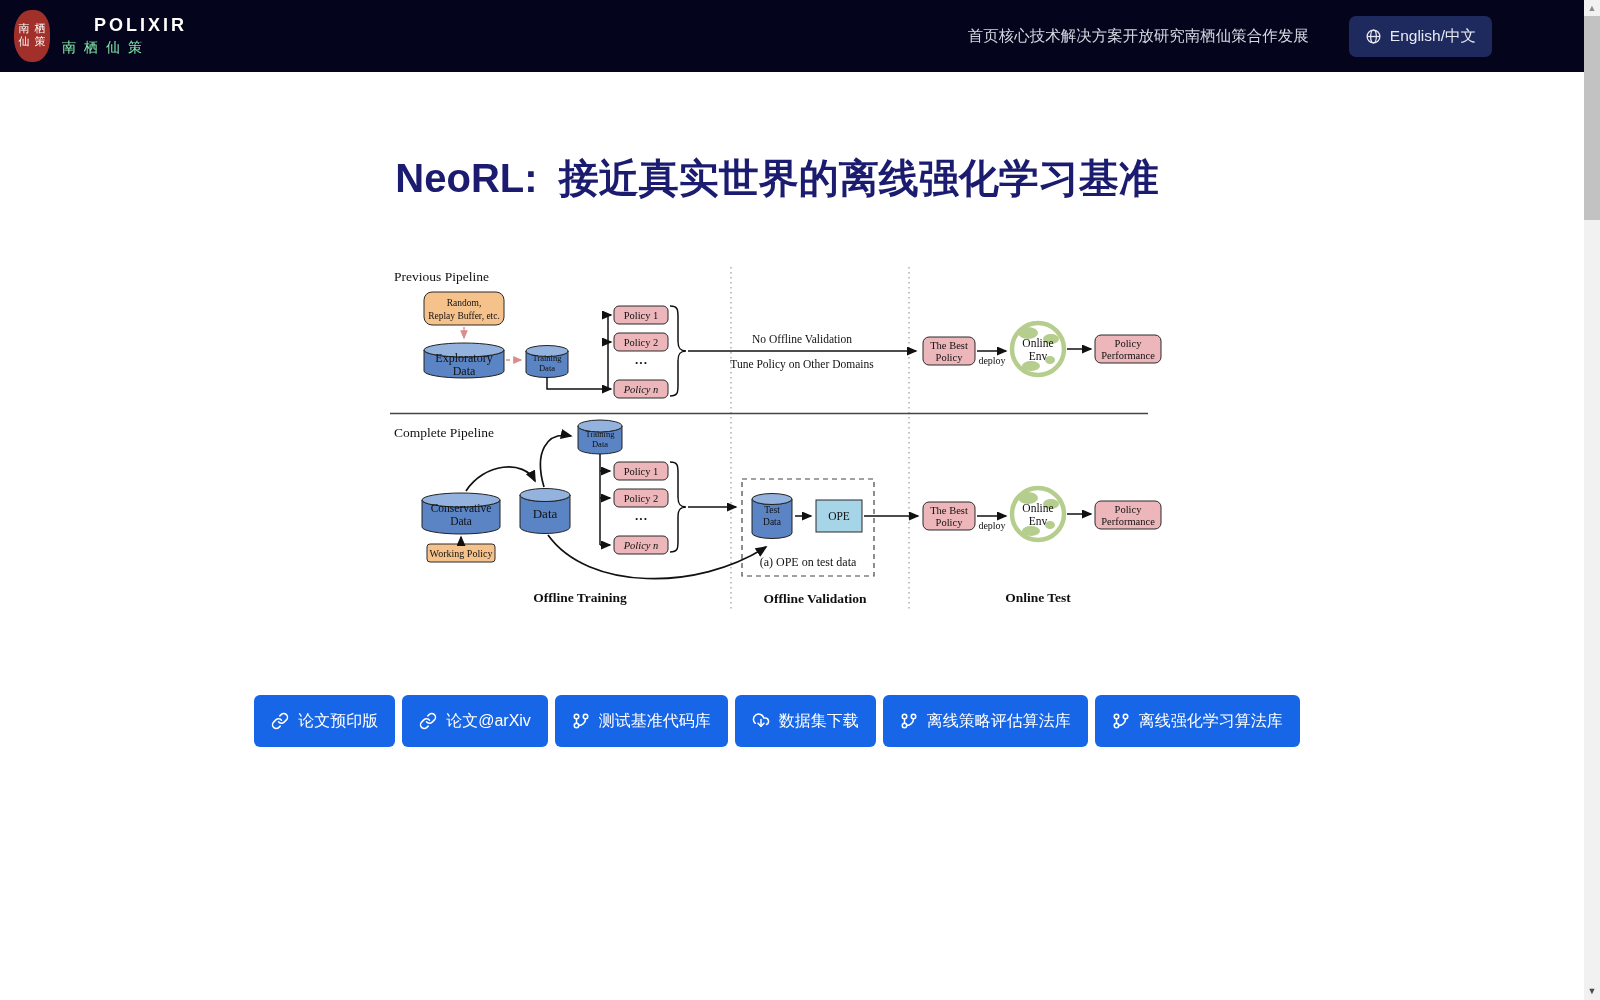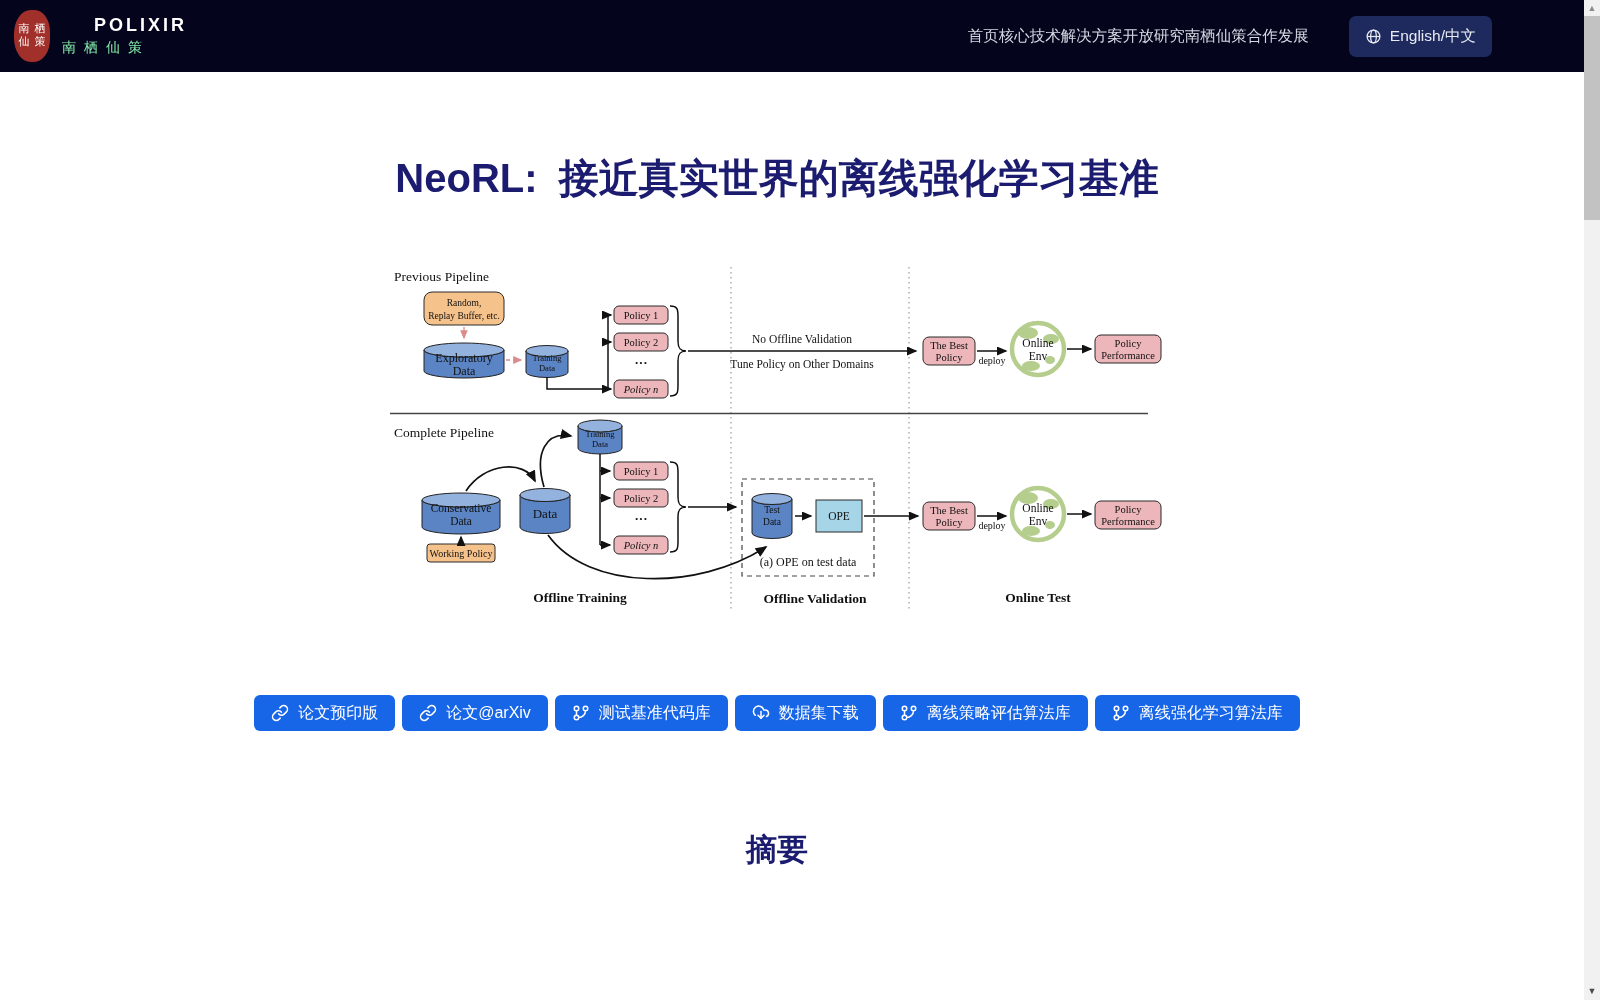--- a/index.html
+++ b/index.html
@@ -28,21 +28,21 @@
   .hero-title { margin-top:79px; text-align:center; color:#1b1b6f; font-size:40px; }
   .hero-title .t-en { font-family:"Liberation Sans", sans-serif; }
   .hero-title .t-zh { font-family:"DejaVu Serif", serif; margin-left:10px; }
 
   .figure { margin:55px 0 0 111px; width:778px; }
   .figure svg { display:block; }
   svg text { font-family:"Liberation Serif", serif; fill:#111; }
 
   .actions { margin-top:82px; display:flex; justify-content:center; gap:7px; }
   .action-btn { display:flex; align-items:center; gap:9px; background:#1766e8; color:#fff;
-                border:none; border-radius:6px; height:36px; padding:0 17px; font-size:16px;
+                border:none; border-radius:6px; height:52px; padding:0 17px; font-size:16px;
                 cursor:pointer; white-space:nowrap; font-family:inherit; }
   .action-btn svg { flex:0 0 auto; }
 
   .abstract-heading { margin-top:98px; text-align:center; color:#1b1b6f;
                       font-family:"DejaVu Serif", serif; font-size:31px; }
   .abstract-text { margin-top:28px; width:1000px; font-size:16px; line-height:33px;
                    color:#111; text-align:left; }
 
   
   .scrollbar { position:absolute; top:0; right:0; width:16px; height:1000px;
@@ -335,21 +335,20 @@
         <line x1="6" y1="9" x2="6" y2="15"></line>
           <circle cx="18" cy="6" r="3"></circle>
         <circle cx="6" cy="6" r="3"></circle>
           <circle cx="6" cy="18" r="3"></circle>
         <path d="M18 9a9 9 0 0 1-9 9"></path>
       </svg>
       <span>离线强化学习算法库</span>
     </button>
   </div>
 
-  <h2 class="abstract-heading">摘要</h2>
 
 </main>
 
 <div class="scrollbar">
   <div class="scroll-arrow scroll-up">▲</div>
   <div class="scroll-thumb"></div>
   <div class="scroll-arrow scroll-down">▼</div>
 </div>
 
 </body></html>

